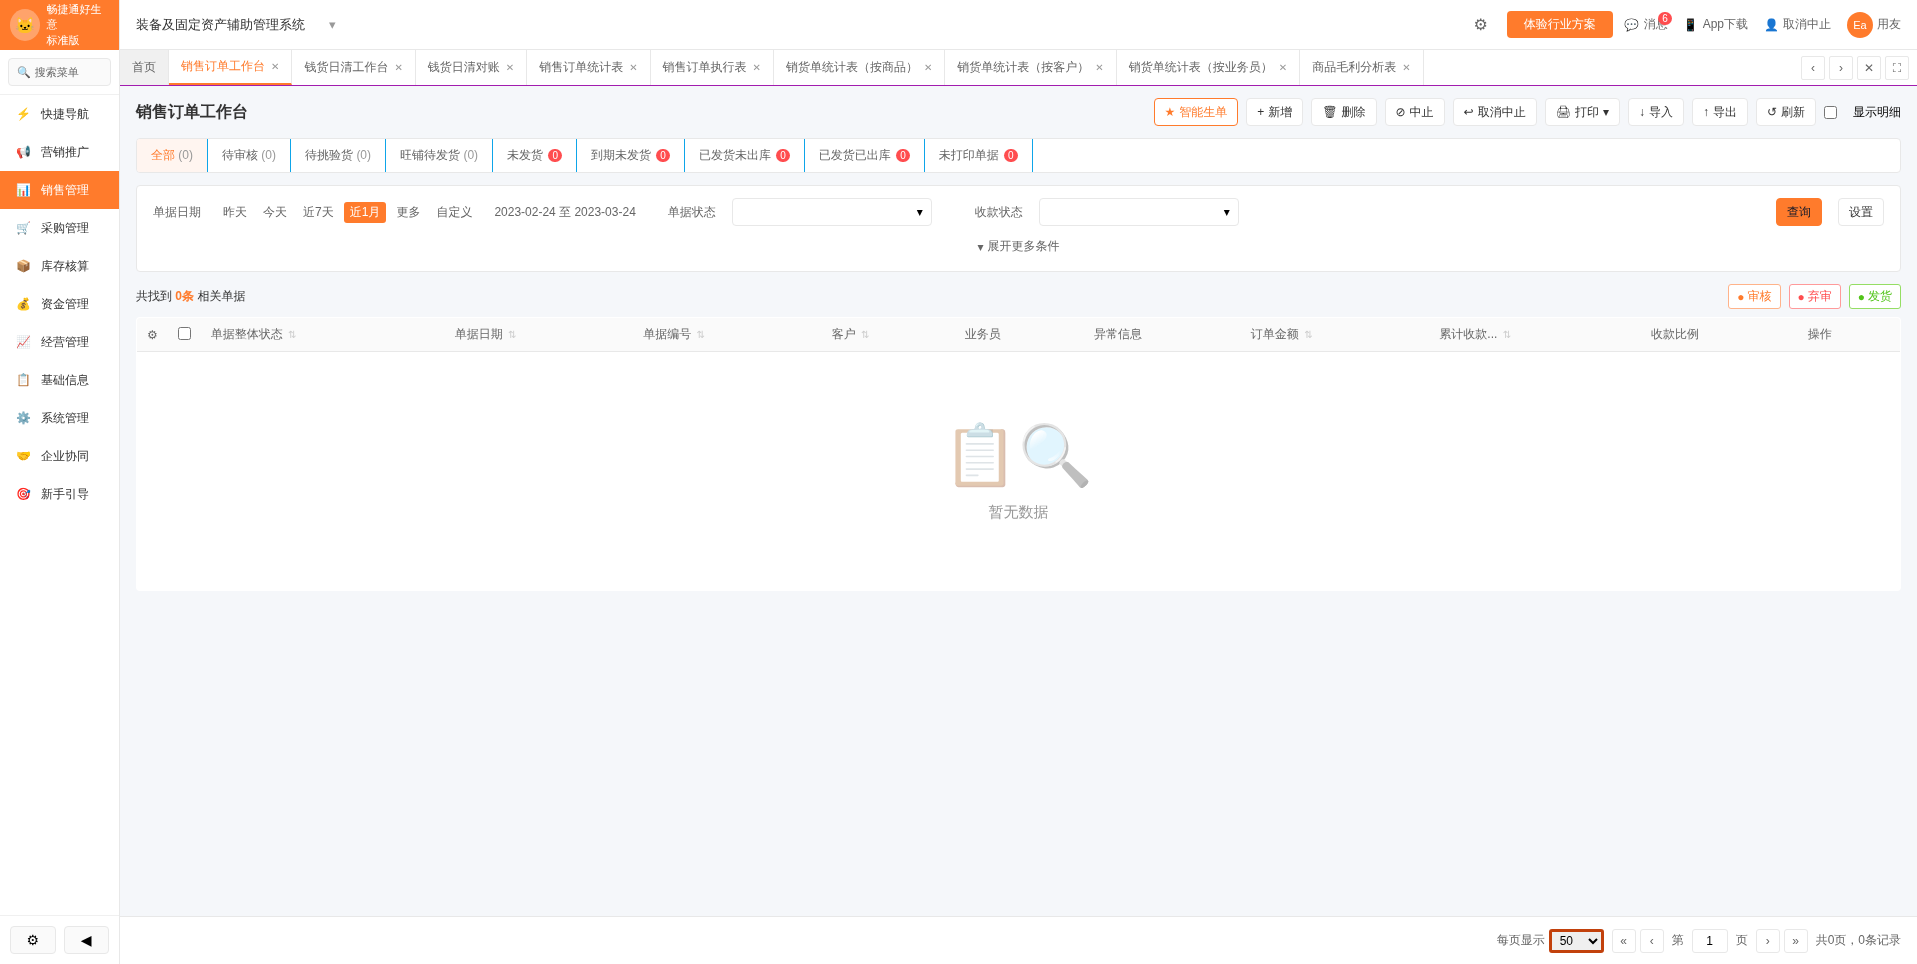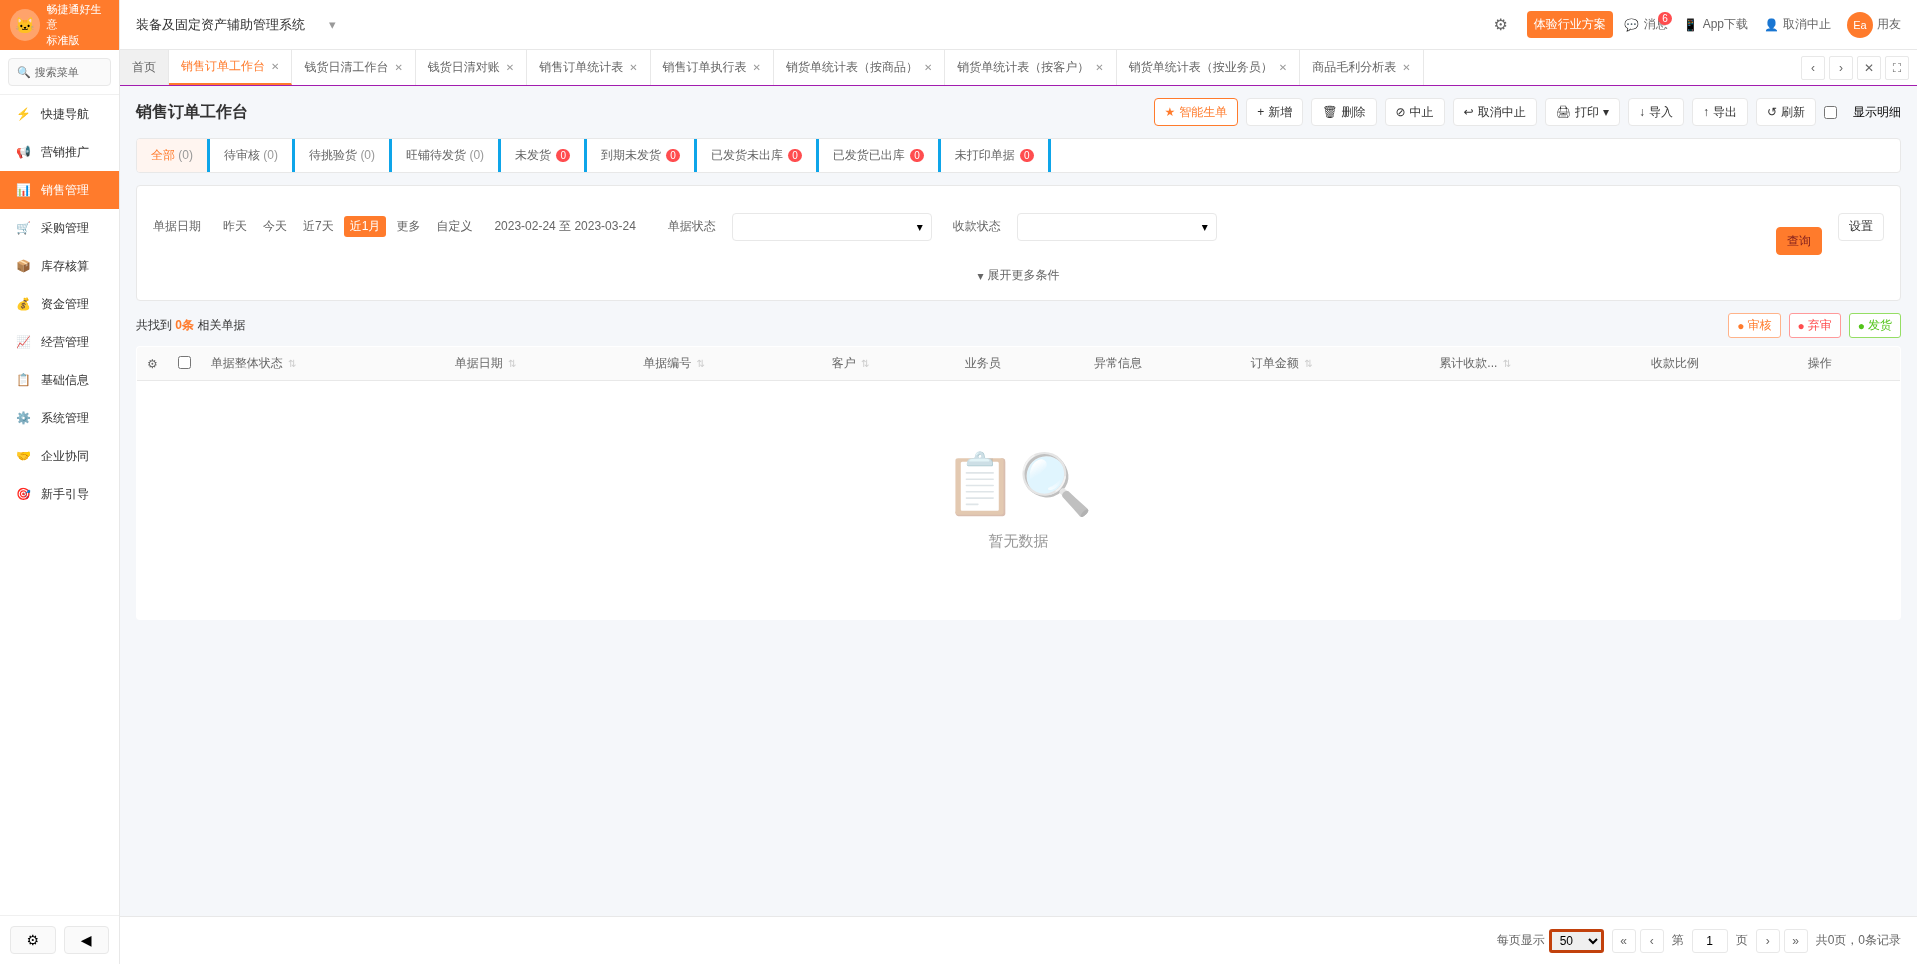--- a/index.html
+++ b/index.html
@@ -17,21 +17,21 @@
     .sidebar-nav-item .nav-icon { width: 18px; height: 18px; display: flex; align-items: center; justify-content: center; flex-shrink: 0; }
     .sidebar-bottom { margin-top: auto; padding: 10px; display: flex; gap: 8px; border-top: 1px solid #f0f0f0; }
     .sidebar-bottom-btn { flex: 1; height: 28px; border: 1px solid #e8e8e8; background: #fafafa; border-radius: 4px; display: flex; align-items: center; justify-content: center; cursor: pointer; font-size: 14px; }
 
     
     .main { flex: 1; display: flex; flex-direction: column; overflow: hidden; }
 
     
     .top-header { height: 50px; background: white; border-bottom: 1px solid #e8e8e8; display: flex; align-items: center; padding: 0 16px; gap: 12px; }
     .header-title { font-size: 13px; color: #333; flex: 1; display: flex; align-items: center; gap: 24px; }
-    .header-industry-btn { background: #ff7b2c; color: white; border: none; border-radius: 4px; padding: 5px 7px; font-size: 12px; cursor: pointer; }
+    .header-industry-btn { background: #ff7b2c; color: white; border: none; border-radius: 4px; padding: 5px 17px; font-size: 12px; cursor: pointer; }
     .header-gear { width: 28px; height: 28px; display: flex; align-items: center; justify-content: center; cursor: pointer; color: #666; font-size: 16px; }
     .header-right { display: flex; align-items: center; gap: 16px; }
     .header-right-item { display: flex; align-items: center; gap: 4px; cursor: pointer; color: #666; font-size: 12px; position: relative; }
     .badge { background: #ff4d4f; color: white; border-radius: 8px; padding: 1px 4px; font-size: 10px; position: absolute; top: -4px; right: -4px; }
     .user-avatar { width: 26px; height: 26px; background: #ff7b2c; border-radius: 50%; display: flex; align-items: center; justify-content: center; color: white; font-size: 11px; }
 
     
     .tab-bar { height: 36px; background: #fff; border-bottom: 1px solid #a21caf; display: flex; align-items: center; overflow: hidden; text-align: right; }
     .tab-item { height: 100%; padding: 0 12px; display: flex; align-items: center; gap: 6px; cursor: pointer; font-size: 12px; color: #666; border-right: 1px solid #e8e8e8; white-space: nowrap; flex-shrink: 0; }
     .tab-item.active { background: #fff; color: #ff7b2c; border-bottom: 2px solid #ff7b2c; }
@@ -42,26 +42,26 @@
 
     
     .content { flex: 1; overflow: auto; background: #f5f7fa; }
     .content-inner { padding: 12px 16px; }
 
     
     .page-header { display: flex; align-items: center; justify-content: space-between; margin-bottom: 12px; }
     .page-title { font-size: 16px; font-weight: bold; color: #333; }
     .page-actions { display: flex; align-items: center; gap: 8px; }
     .action-btn { height: 28px; padding: 0 10px; border: 1px solid #e8e8e8; background: white; border-radius: 4px; display: flex; align-items: center; gap: 4px; cursor: pointer; font-size: 12px; color: #333; }
-    .action-btn.primary { background: #ff7b2c; color: #7f1d1d; border-color: #ff7b2c; margin-top: 29px; }
+    .action-btn.primary { background: #ff7b2c; color: #0f172a; border-color: #ff7b2c; }
     .action-btn.smart { background: #fff; border-color: #ff7b2c; color: #ff7b2c; }
 
     
     .sub-tabs { display: flex; gap: 0; margin-bottom: 12px; background: white; border-radius: 4px; border: 1px solid #e8e8e8; overflow: hidden; }
-    .sub-tab { padding: 8px 14px; cursor: pointer; font-size: 12px; color: #666; border-right: 3px solid #0ea5e9; white-space: nowrap; }
+    .sub-tab { padding: 8px 14px; cursor: pointer; font-size: 12px; color: #666; border-right: 1px solid #0ea5e9; white-space: nowrap; }
     .sub-tab.active { color: #ff7b2c; background: #fff5f0; }
     .sub-tab .count-badge { background: #ff4d4f; color: white; border-radius: 8px; padding: 1px 4px; font-size: 10px; margin-left: 2px; }
     .sub-tab .count-zero { color: #999; }
 
     
     .filter-area { background: white; border-radius: 4px; border: 1px solid #e8e8e8; padding: 12px 16px; margin-bottom: 12px; }
     .filter-row { display: flex; align-items: center; gap: 16px; margin-bottom: 8px; }
     .filter-label { color: #666; font-size: 12px; white-space: nowrap; }
     .filter-date-options { display: flex; gap: 4px; align-items: flex-start; }
     .filter-date-btn { padding: 2px 6px; font-size: 12px; cursor: pointer; color: #666; border-radius: 3px; }
@@ -355,21 +355,21 @@
             <span class="filter-date-btn">自定义</span>
           </div>
           <span class="filter-date-range">2023-02-24 至 2023-03-24</span>
 
           <span class="filter-label" style="margin-left:16px">单据状态</span>
           <div class="filter-select" style="width:200px">
             <span></span>
             <span>▾</span>
           </div>
 
-          <span class="filter-label" style="margin-left:5px">收款状态</span>
+          <span class="filter-label" style="margin-left:27px">收款状态</span>
           <div class="filter-select" style="width:200px">
             <span></span>
             <span>▾</span>
           </div>
 
           <button class="action-btn primary" style="margin-left:auto">查询</button>
           <button class="action-btn">设置</button>
         </div>
         <div class="expand-btn">
           <span>▾</span>

